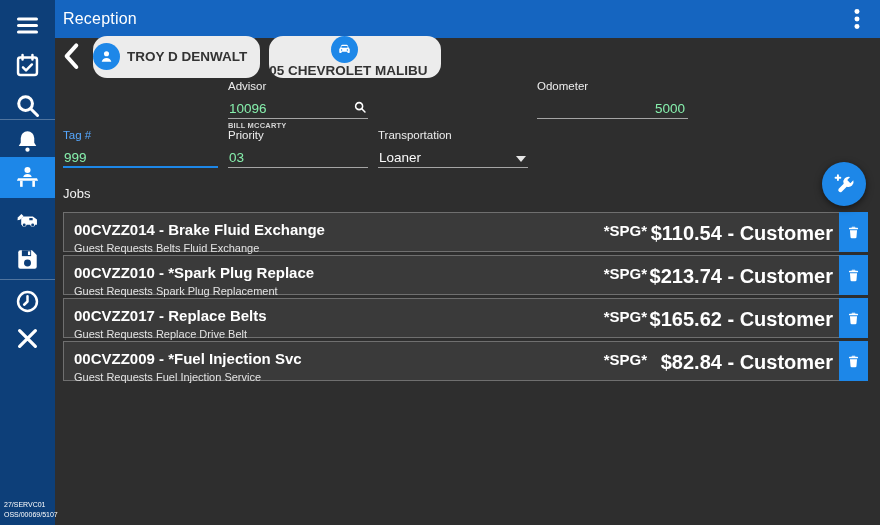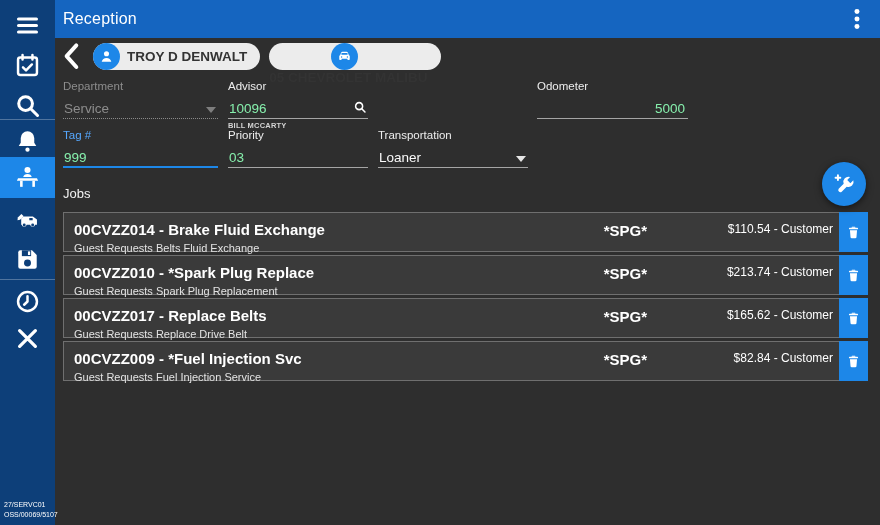--- a/index.html
+++ b/index.html
@@ -23,21 +23,21 @@
 
   
   .topbar{position:absolute;left:55px;top:0;width:825px;height:38px;background:var(--header);
           display:flex;align-items:center;padding:0 10px 0 8px;}
   .topbar h1{font-size:16px;font-weight:400;letter-spacing:.2px;}
   .kebab{margin-left:auto;width:26px;height:28px;display:flex;align-items:center;justify-content:center;cursor:pointer;}
 
   
   .context{position:absolute;left:55px;top:38px;width:825px;height:37px;display:flex;align-items:center;}
   .back-btn{width:26px;height:27px;margin-left:4px;display:flex;align-items:center;justify-content:center;cursor:pointer;}
-  .pill{display:flex;align-items:center;height:27px;background:var(--pill-bg);border-radius:14px;
+  .pill{display:flex;align-items:center;height:42px;background:var(--pill-bg);border-radius:14px;
         padding-right:13px;margin-left:8px;cursor:pointer;text-align:right;}
   .pill + .pill{margin-left:9px;flex-direction:column;}
   .pill-ic{width:27px;height:27px;border-radius:50%;background:var(--accent);display:flex;
            align-items:center;justify-content:center;margin-right:7px;flex:0 0 auto;}
   .pill-ic svg{width:17px;height:17px;}
   .pill-label{font-size:13.5px;font-weight:700;color:var(--pill-text);white-space:nowrap;}
 
   
   .field{position:absolute;}
   .field .flabel{font-size:11.5px;color:#ededed;margin-bottom:3px;height:14px;}
@@ -65,21 +65,21 @@
        box-shadow:0 2px 7px rgba(0,0,0,.55);cursor:pointer;z-index:4;}
   .fab svg{width:26px;height:26px;}
   .jobs-list{position:absolute;left:63px;top:212px;width:805px;}
   .job-row{display:flex;align-items:stretch;height:40px;margin-bottom:3px;background:var(--row);
            border:1px solid var(--row-border);}
   .job-main{flex:1;display:flex;min-width:0;padding:8px 6px 0 10px;}
   .job-text{flex:1;min-width:0;}
   .job-title{font-size:15px;font-weight:700;color:#fff;white-space:nowrap;}
   .job-sub{font-size:11px;color:#e3e3e3;margin-top:4px;white-space:nowrap;}
   .job-tag{width:54px;text-align:right;font-size:15px;font-weight:700;padding-top:1px;}
-  .job-price{width:186px;text-align:right;font-size:12px;font-weight:400;padding-top:1px;}
+  .job-price{width:186px;text-align:right;font-size:20px;font-weight:700;padding-top:1px;}
   .job-delete{width:29px;background:var(--accent);display:flex;align-items:center;justify-content:center;
               cursor:pointer;margin:-1px -1px -1px 0;}
   .job-delete svg{width:17px;height:17px;}
 </style>
 </head>
 <body>
 
 <div class="app">
 
   <aside class="sidebar" id="sidebar">
@@ -184,27 +184,20 @@
             <path d="M5.8 10.2l1.4-3.6A2 2 0 0 1 9.1 5.3h5.8a2 2 0 0 1 1.9 1.3l1.4 3.6 1.2.9v4.9a1 1 0 0 1-1 1h-1.4a1 1 0 0 1-1-1v-.8H8v.8a1 1 0 0 1-1 1H5.6a1 1 0 0 1-1-1v-4.9z" fill="#fff"></path>
             <rect x="7.6" y="7" width="8.8" height="2.6" rx="0.8" fill="var(--accent)"></rect>
             <circle cx="7.9" cy="12.6" r="1" fill="var(--accent)"></circle>
             <circle cx="16.1" cy="12.6" r="1" fill="var(--accent)"></circle>
           </svg>
       </span>
       <span class="pill-label">05 CHEVROLET MALIBU</span>
     </div>
   </div>
 
-  <div class="field disabled" style="left:63px;top:80px;width:155px;">
-    <div class="flabel">Department</div>
-    <div class="vrow">
-      <input disabled="" value="Service" style="">
-      <span class="caret"></span>
-    </div>
-  </div>
 
   <div class="field" style="left:228px;top:80px;width:140px;">
     <div class="flabel">Advisor</div>
     <div class="vrow">
       <input value="10096" style="">
       <svg class="search-glyph" width="14" height="14" viewBox="0 0 24 24">
         <circle cx="10.5" cy="10.5" r="6" fill="none" stroke="#fff" stroke-width="2.6"></circle>
         <path d="M15 15l5.5 5.5" stroke="#fff" stroke-width="2.6" stroke-linecap="round"></path>
       </svg>
     </div>

